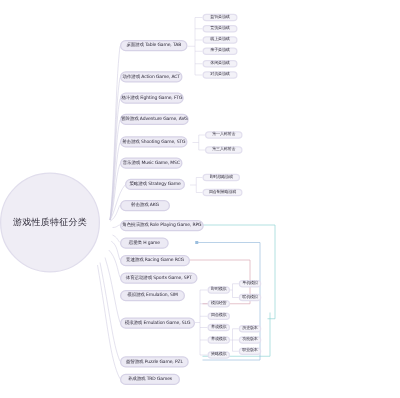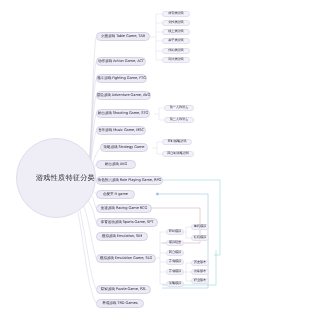--- a/index.html
+++ b/index.html
@@ -26,26 +26,26 @@
     line-height:1;
     padding:0 4px;
   }
   .node.l1{font-size:3.6px;height:9px;}
   .node.l2{
     background:#f3f2f8;border:0.4px solid #e2dfee;
     font-size:3.2px;height:6.2px;border-radius:5px;
   }
   .center{
     position:absolute;
-    left:16px;top:138px;
+    left:0;top:138px;
     width:78px;height:78px;
     border-radius:50%;
     background:#efedf5;
     border:0.6px solid #e0ddec;
-    display:flex;align-items:center;justify-content:flex-end;
+    display:flex;align-items:center;justify-content:center;
     font-size:7.2px;color:#2c2836;letter-spacing:0.2px;
   }
 </style>
 </head>
 <body>
 
 <div id="canvas">
 
   <svg class="wires" viewBox="0 0 250 318">
     <g fill="none" stroke="#cfcbe0" stroke-width="0.45">

